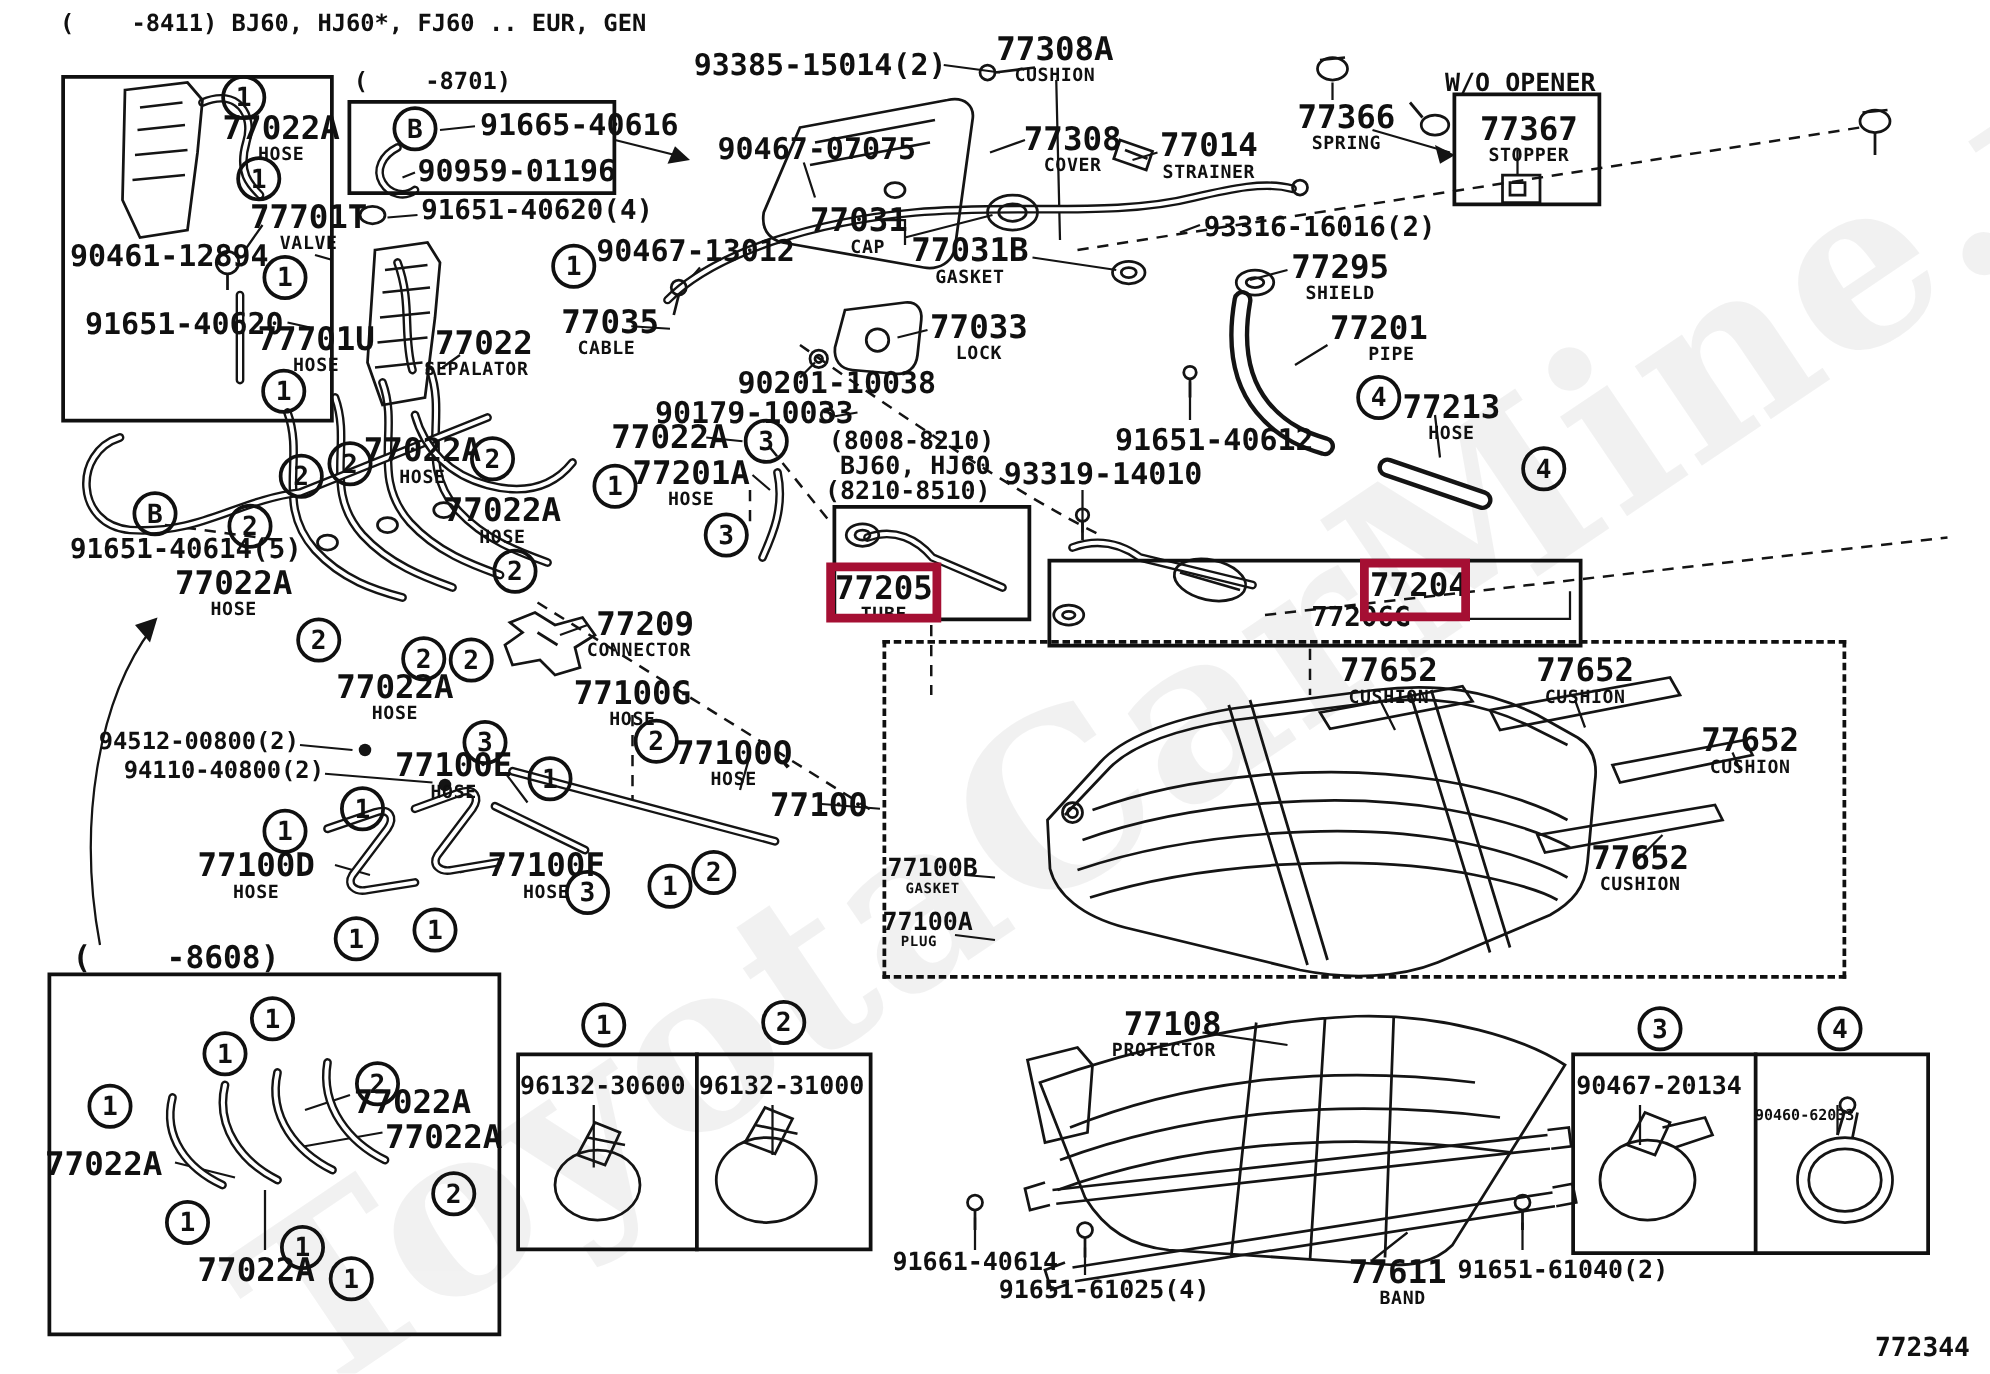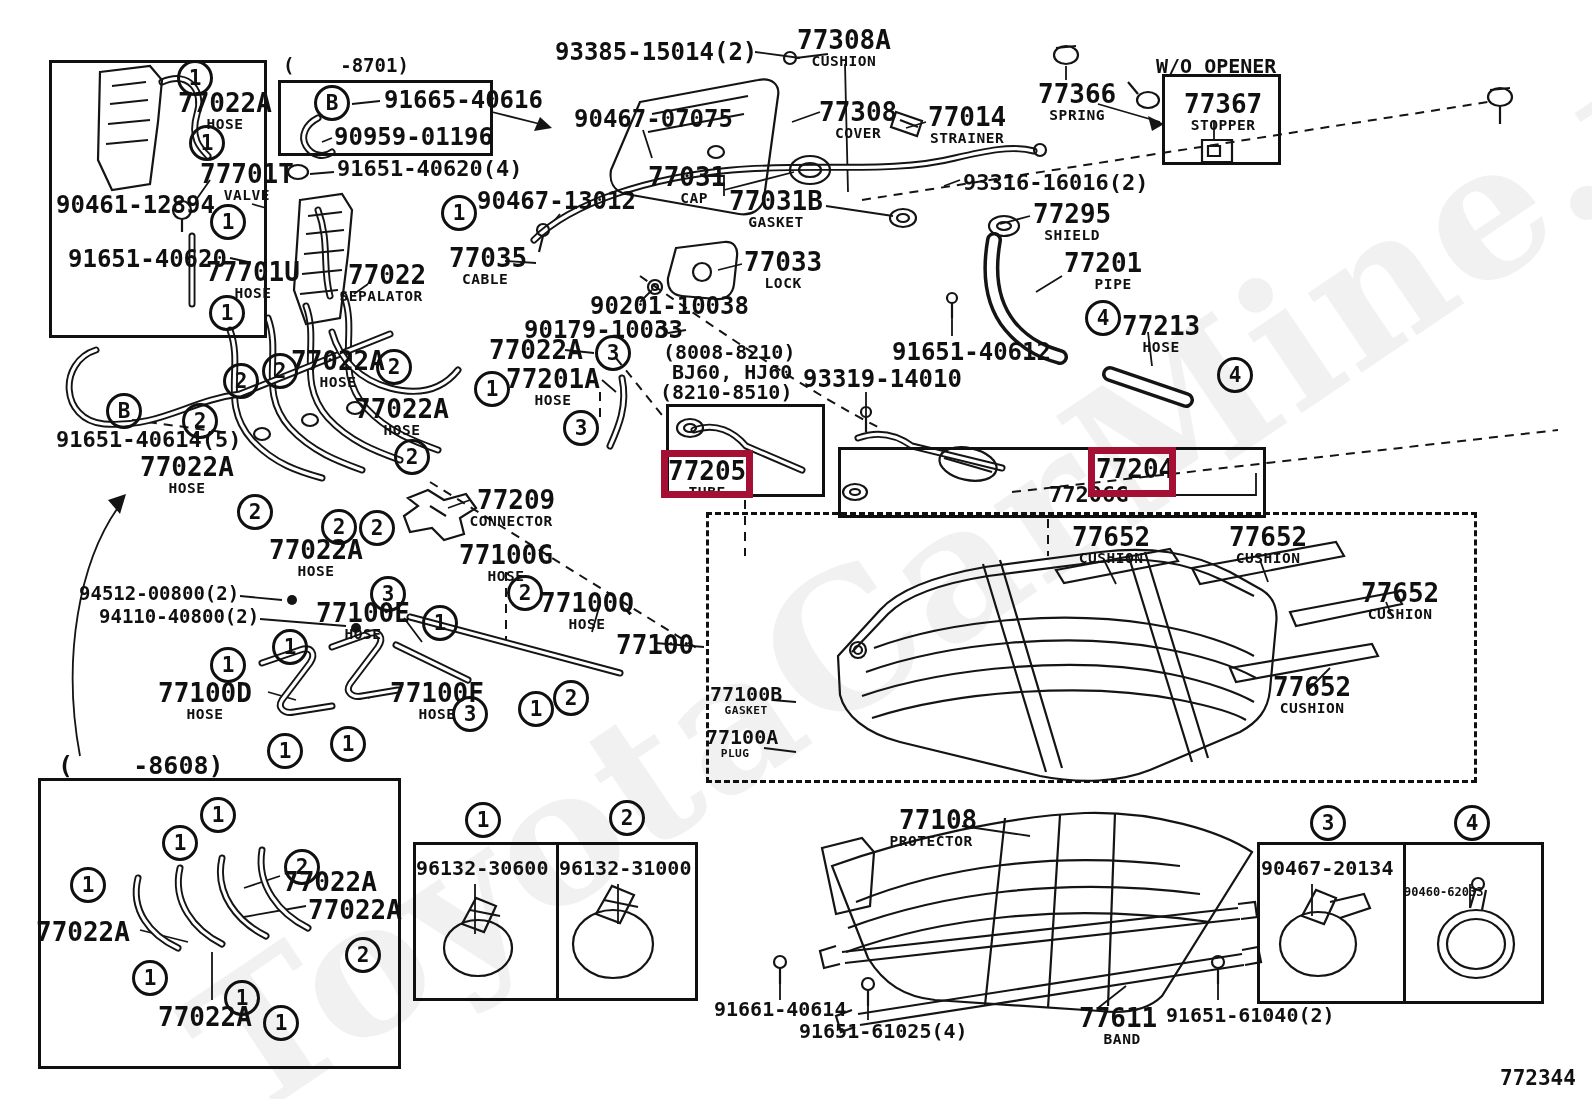--- a/index.html
+++ b/index.html
@@ -226,20 +226,21 @@
     <div class="bx solid" style="left: 666px; top: 404px; width: 159px; height: 93px;"></div>
     <div class="bx solid" style="left: 838px; top: 447px; width: 428px; height: 71px;"></div>
     <div class="bx dashed" style="left: 706px; top: 512px; width: 771px; height: 271px;"></div>
     <div class="bx solid" style="left: 38px; top: 778px; width: 363px; height: 291px;"></div>
     <div class="bx solid" style="left: 413px; top: 842px; width: 285px; height: 159px;"></div>
     <div class="bx vline" style="left: 556px; top: 842px; width: 0px; height: 159px;"></div>
     <div class="bx solid" style="left: 1257px; top: 842px; width: 287px; height: 162px;"></div>
     <div class="bx vline" style="left: 1403px; top: 842px; width: 0px; height: 162px;"></div>
     <div class="bx red" style="left: 661px; top: 450px; width: 92px; height: 48px;"></div>
     <div class="bx red" style="left: 1088px; top: 447px; width: 88px; height: 50px;"></div>
+    <div class="plabel" style="left: 48px; top: 10px; font-size: 19px;"><span>(    -8411) BJ60, HJ60*, FJ60 .. EUR, GEN</span></div>
     <div class="plabel" style="left: 178px; top: 90px; font-size: 26px;"><span>77022A</span><span class="psub">HOSE</span></div>
     <div class="plabel" style="left: 200px; top: 161px; font-size: 26px;"><span>77701T</span><span class="psub">VALVE</span></div>
     <div class="plabel" style="left: 56px; top: 193px; font-size: 24px;"><span>90461-12894</span></div>
     <div class="plabel" style="left: 68px; top: 247px; font-size: 24px;"><span>91651-40620</span></div>
     <div class="plabel" style="left: 206px; top: 259px; font-size: 26px;"><span>77701U</span><span class="psub">HOSE</span></div>
     <div class="plabel" style="left: 283px; top: 56px; font-size: 19px;"><span>(    -8701)</span></div>
     <div class="plabel" style="left: 384px; top: 88px; font-size: 24px;"><span>91665-40616</span></div>
     <div class="plabel" style="left: 334px; top: 125px; font-size: 24px;"><span>90959-01196</span></div>
     <div class="plabel" style="left: 337px; top: 158px; font-size: 22px;"><span>91651-40620(4)</span></div>
     <div class="plabel" style="left: 477px; top: 189px; font-size: 24px;"><span>90467-13012</span></div>

